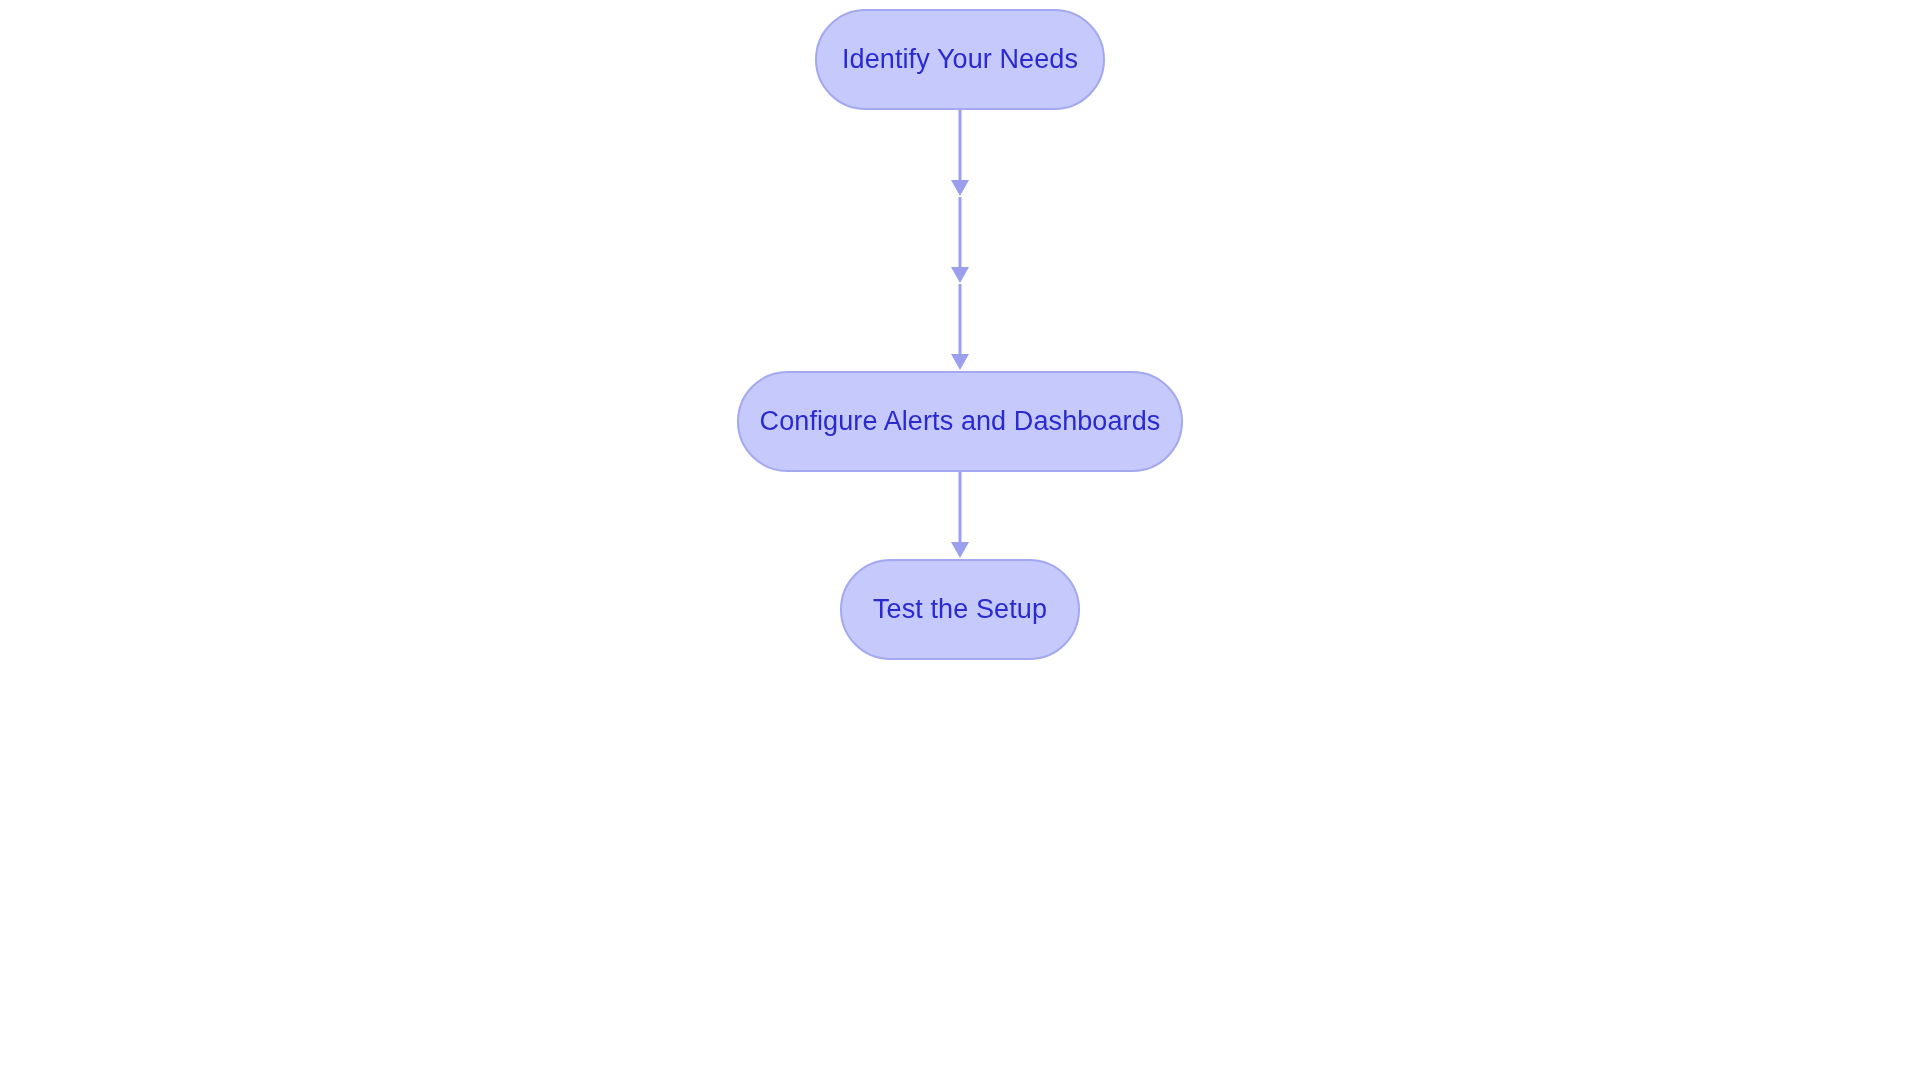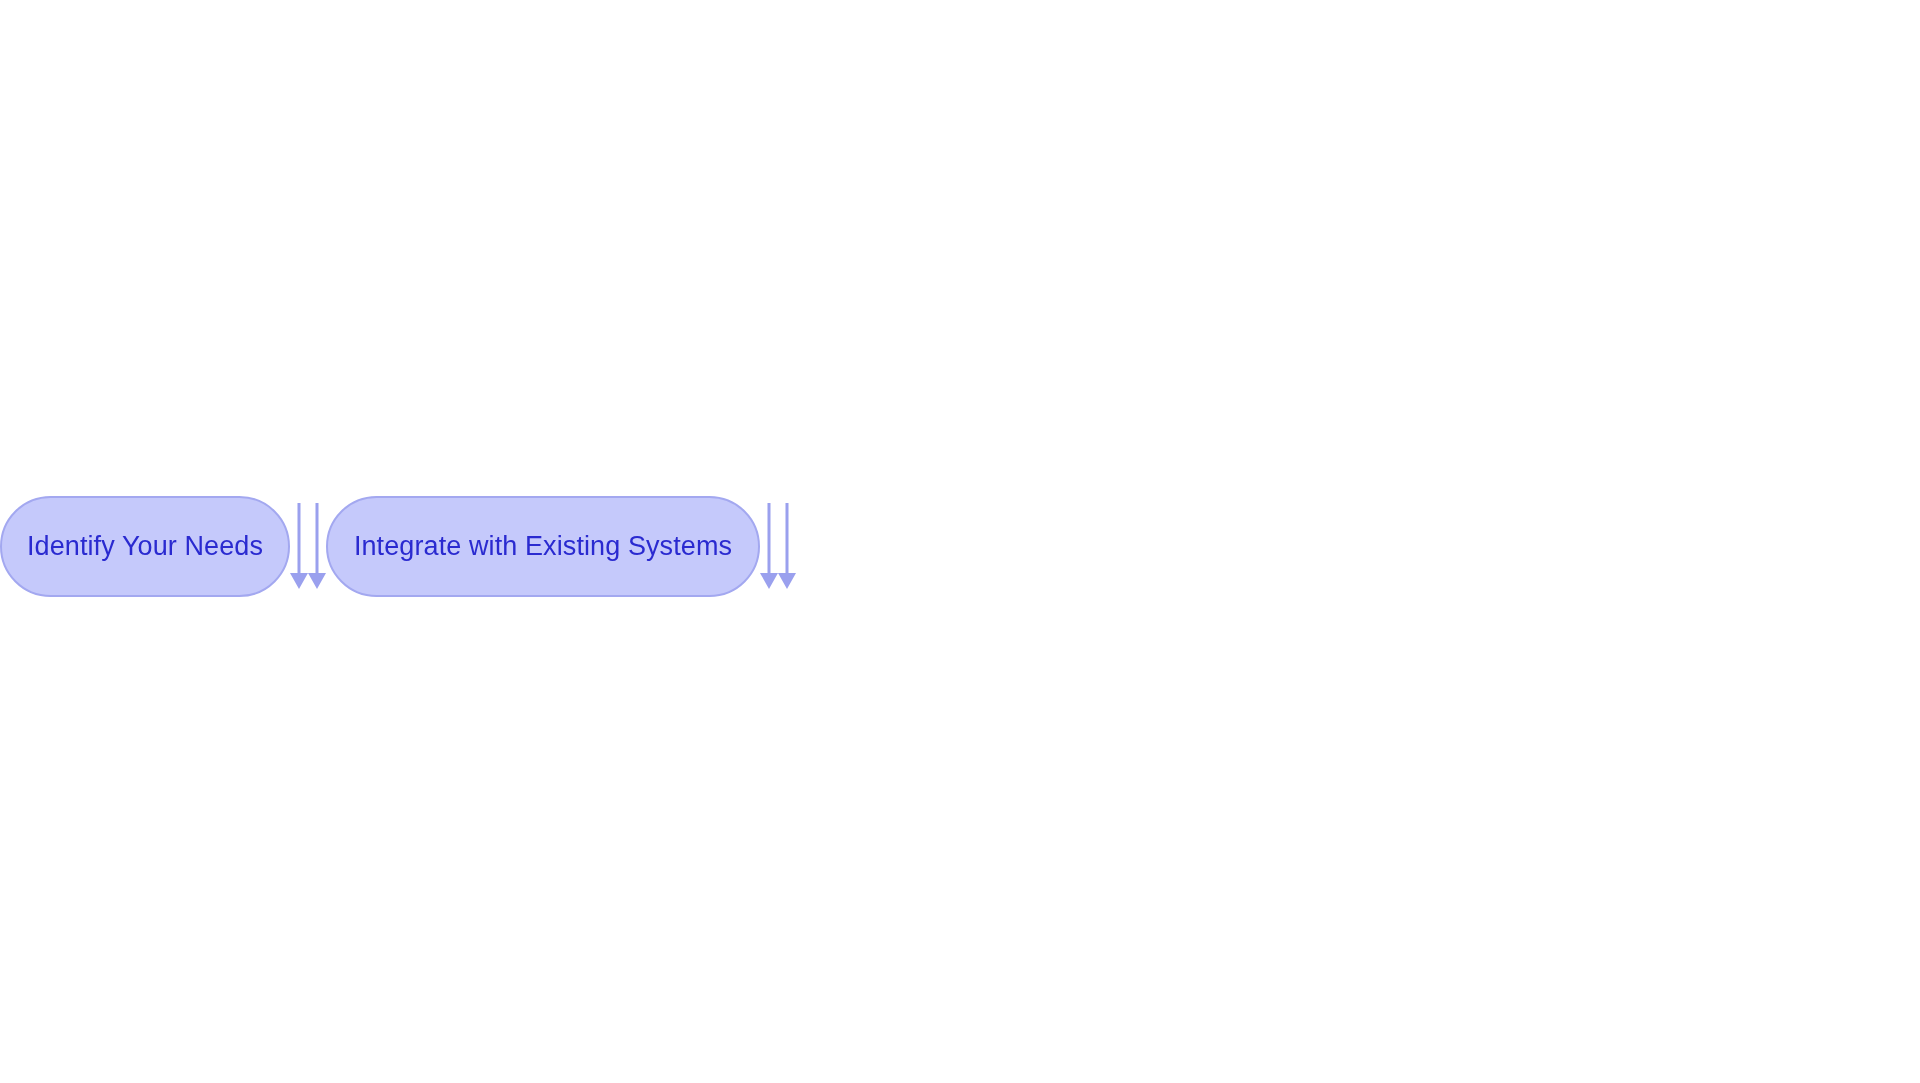--- a/index.html
+++ b/index.html
@@ -22,21 +22,21 @@
     background: #ffffff;
   }
 
   .flow-column {
     position: absolute;
     left: 0;
     top: 0;
     width: 1920px;
     height: 1083px;
     display: flex;
-    flex-direction: row;
+    flex-direction: column;
     align-items: center;
     justify-content: flex-start;
     padding-top: 9px;
     box-sizing: border-box;
   }
 
   
   .node {
     position: relative;
     box-sizing: border-box;
@@ -106,30 +106,33 @@
       <div class="conn-line"></div>
       <div class="conn-arrow"></div>
     </div>
 
 
     <div class="connector">
       <div class="conn-line"></div>
       <div class="conn-arrow"></div>
     </div>
 
-    <div class="node" style="width:434px;">
-      <span class="node-label">Integrate with Existing Systems</span>
+
+    <div class="connector">
+      <div class="conn-line"></div>
+      <div class="conn-arrow"></div>
+    </div>
+
+    <div class="node" style="width:446px;">
+      <span class="node-label">Configure Alerts and Dashboards</span>
     </div>
 
     <div class="connector">
       <div class="conn-line"></div>
       <div class="conn-arrow"></div>
     </div>
 
-
-    <div class="connector">
-      <div class="conn-line"></div>
-      <div class="conn-arrow"></div>
+    <div class="node" style="width:240px;">
+      <span class="node-label">Test the Setup</span>
     </div>
-
 
   </div>
 </div>
 
 </body></html>

